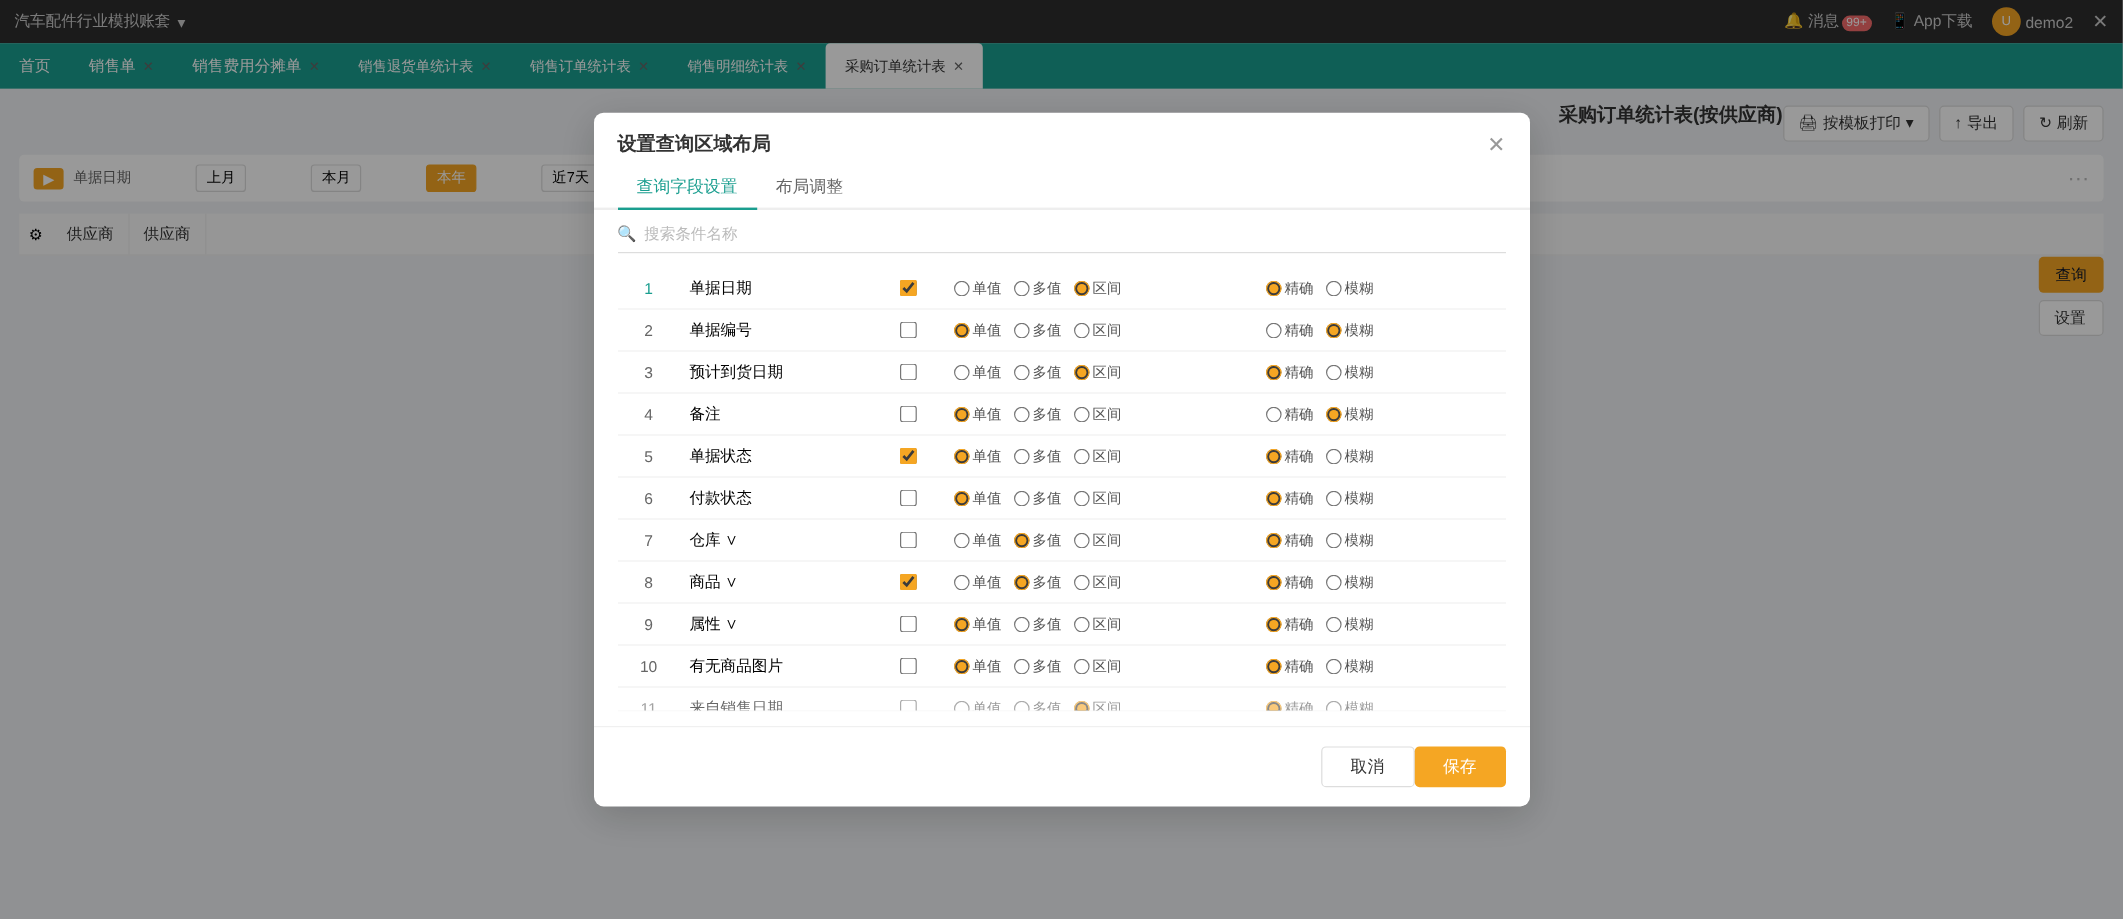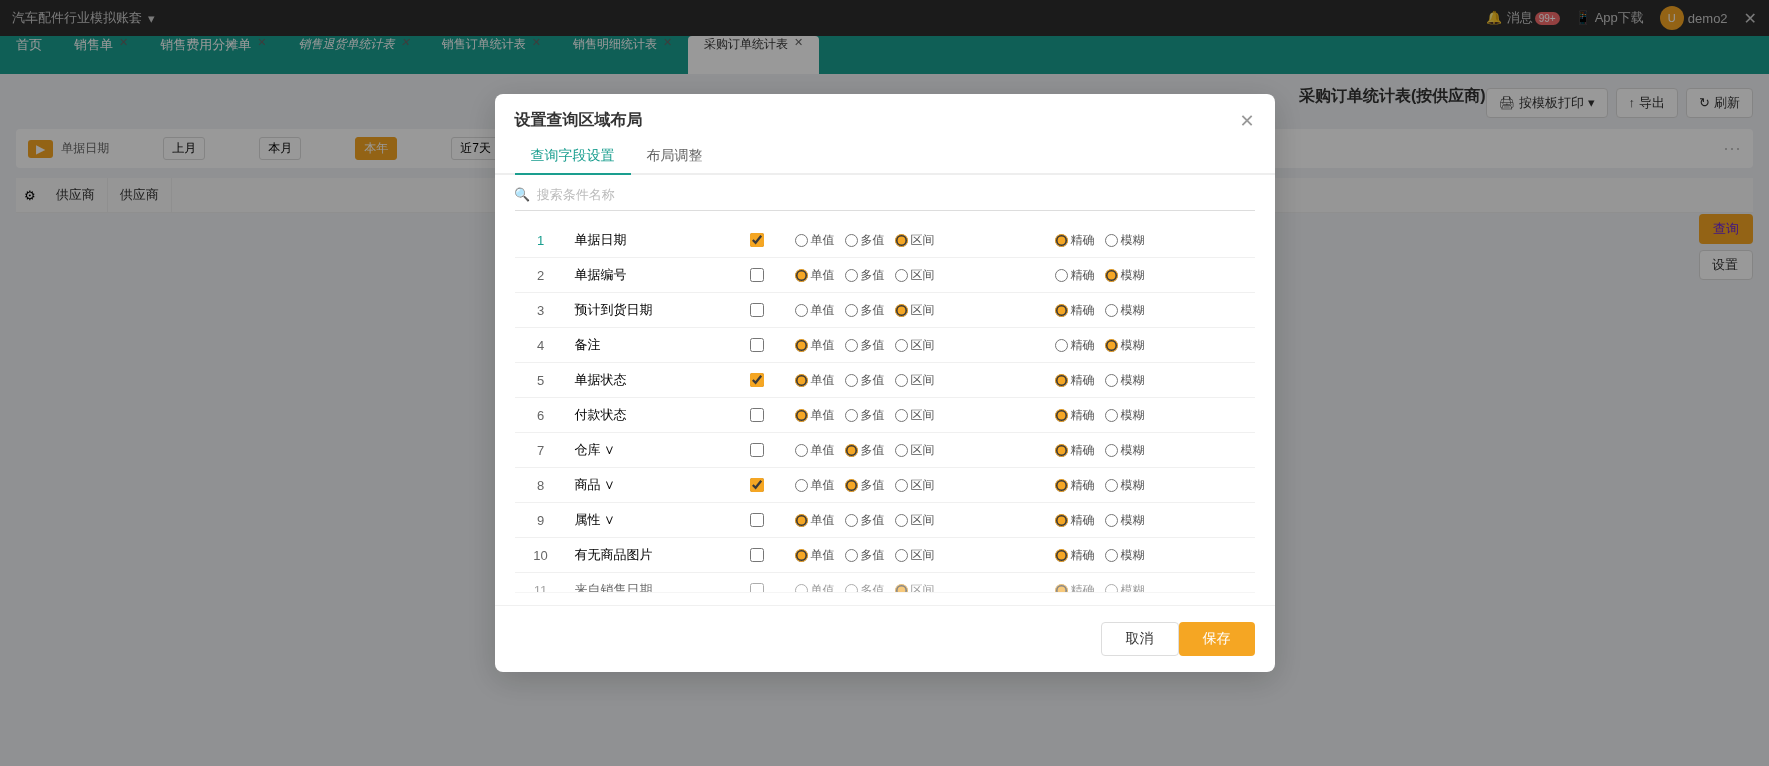--- a/index.html
+++ b/index.html
@@ -25,33 +25,34 @@
       background: #1a9e8f;
       height: 38px;
       display: flex;
       align-items: center;
       padding: 0 0;
     }
     .tab-nav .tab-item {
       padding: 0 16px;
       height: 38px;
       display: flex;
+      align-items: center;
       color: #fff;
       font-size: 13px;
       cursor: pointer;
       white-space: nowrap;
       position: relative;
     }
     .tab-nav .tab-item.active { background: #fff; color: #333; border-radius: 4px 4px 0 0; }
     .tab-nav .tab-item .tab-close { margin-left: 6px; font-size: 11px; color: #666; }
 
     
     .page-content { padding: 12px 16px; background: #f0f2f5; min-height: calc(766px - 74px); position: relative; }
     .page-title { font-size: 16px; font-weight: bold; color: #333; margin-bottom: 12px; }
-    .btn-orange { background: #f5a623; color: #6d28d9; border: none; border-radius: 4px; padding: 6px 14px; cursor: pointer; font-size: 13px; }
+    .btn-orange { background: #f5a623; color: #0f172a; border: none; border-radius: 4px; padding: 6px 14px; cursor: pointer; font-size: 13px; }
     .btn-white { background: #fff; color: #333; border: 1px solid #ddd; border-radius: 4px; padding: 5px 12px; cursor: pointer; font-size: 13px; display: flex; align-items: center; gap: 4px; }
 
     
     .filter-bar { display: flex; align-items: center; gap: 8px; margin-bottom: 10px; background: #fff; padding: 8px 12px; border-radius: 4px; }
     .filter-bar .label { color: #666; font-size: 12px; }
     .filter-btn { padding: 2px 8px; border: 1px solid #ddd; border-radius: 3px; background: #fff; font-size: 12px; cursor: pointer; margin-left: 46px; }
     .filter-btn.active { background: #f5a623; color: #fff; border-color: #f5a623; }
     .date-range { font-size: 12px; color: #666; }
 
     
@@ -131,21 +132,21 @@
     <span>首页</span>
   </div>
   <div class="tab-item">
     <span>销售单</span>
     <span class="tab-close">✕</span>
   </div>
   <div class="tab-item">
     <span>销售费用分摊单</span>
     <span class="tab-close">✕</span>
   </div>
-  <div class="tab-item" style="font-size:12px;font-style:italic;">
+  <div class="tab-item" style="font-size:12px;">
     <span>销售退货单统计表</span>
     <span class="tab-close">✕</span>
   </div>
   <div class="tab-item" style="font-size:12px;">
     <span>销售订单统计表</span>
     <span class="tab-close">✕</span>
   </div>
   <div class="tab-item" style="font-size:12px;">
     <span>销售明细统计表</span>
     <span class="tab-close">✕</span>

